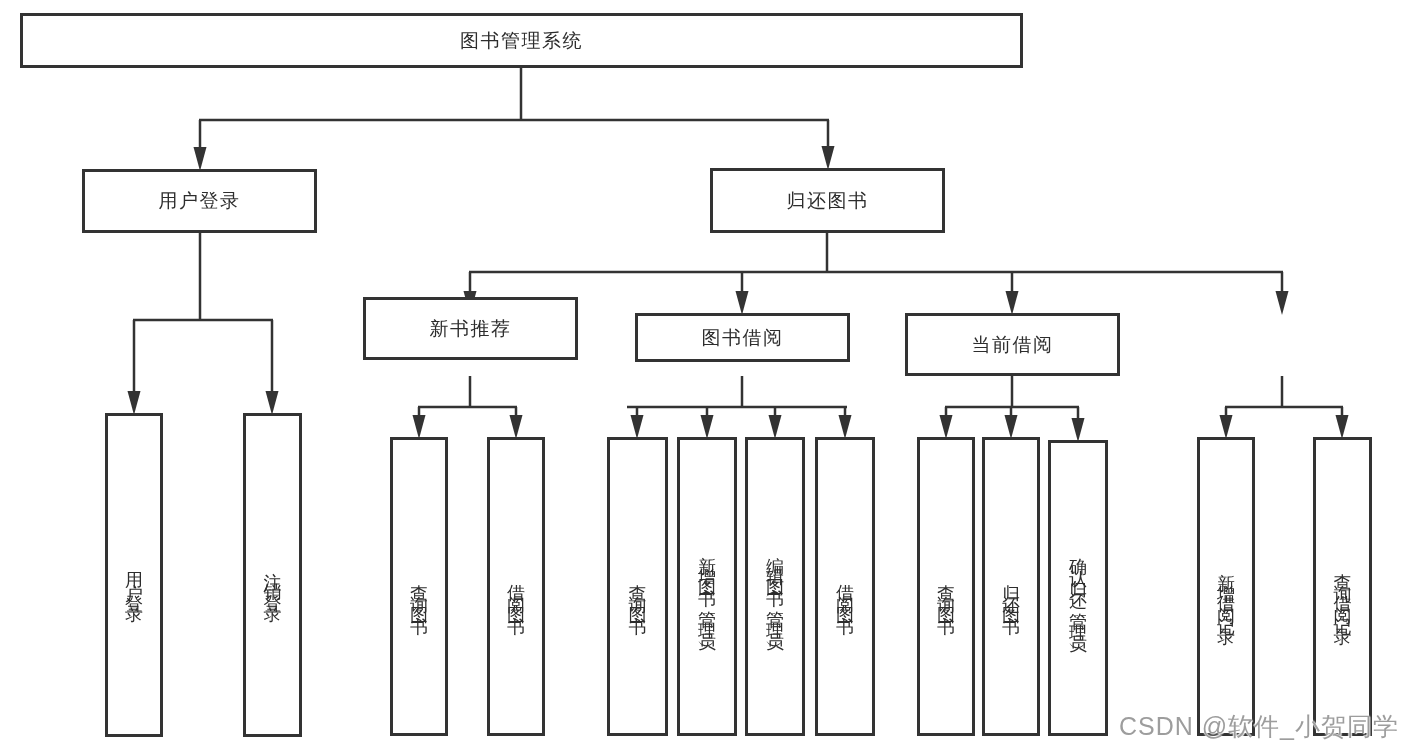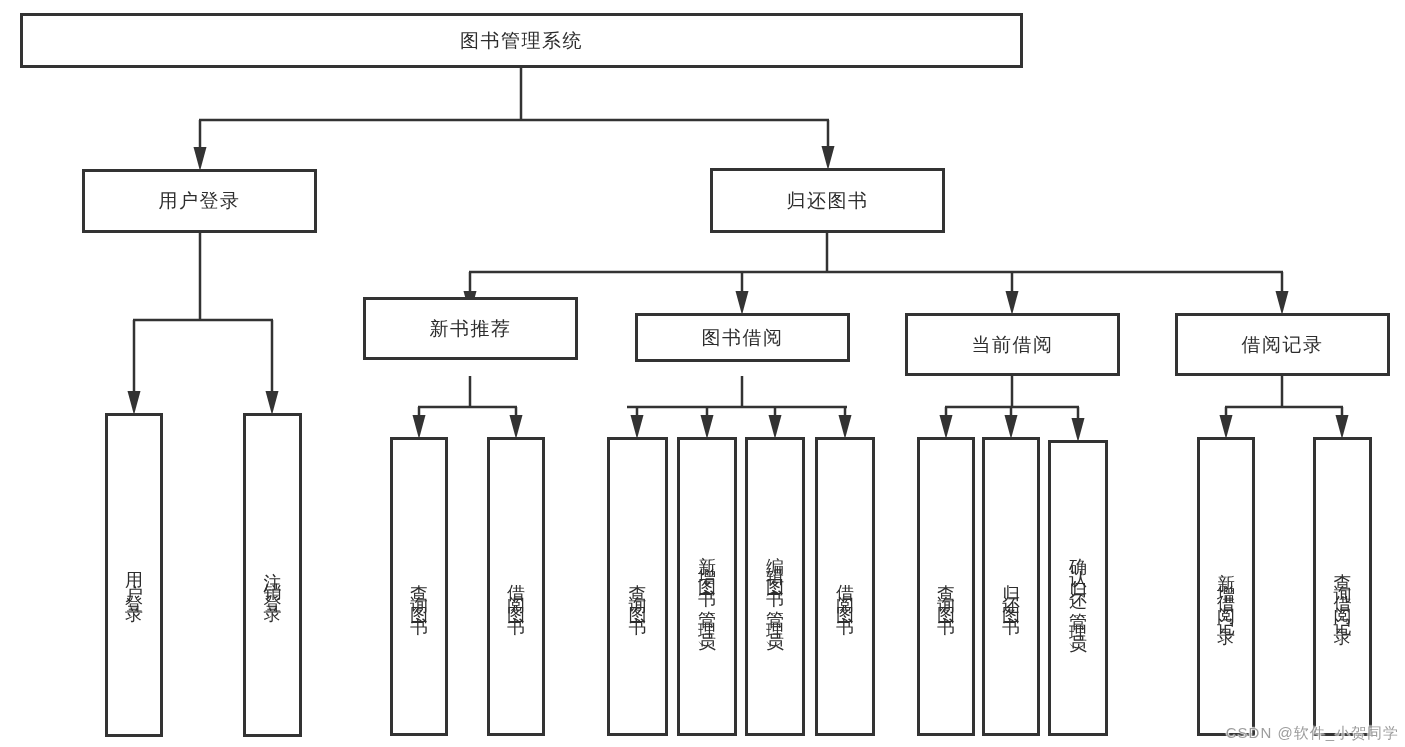--- a/index.html
+++ b/index.html
@@ -19,21 +19,21 @@
   .node .lbl{
     font-size:19px;color:var(--text,#2d2d2d);letter-spacing:1.5px;white-space:nowrap;
   }
   .node.v .vlbl{
     writing-mode:vertical-rl;text-orientation:mixed;
     font-size:18px;letter-spacing:11px;line-height:1;
     color:var(--text,#2d2d2d);padding-top:10px;white-space:nowrap;
   }
   .watermark{
     position:absolute;right:6px;bottom:4px;z-index:3;
-    font-size:15px;letter-spacing:1px;color:var(--watermark,#9d9d9d);
+    font-size:25px;letter-spacing:1px;color:var(--watermark,#9d9d9d);
     text-shadow:0 0 2px #fff,1px 1px 1px rgba(255,255,255,.85),-1px -1px 1px rgba(255,255,255,.85);
     white-space:nowrap;
   }
 </style>
 </head>
 <body>
 
 <div class="stage">
 
   <svg class="connectors" width="1405" height="747" viewBox="0 0 1405 747">
@@ -108,23 +108,20 @@
 
   <div class="node h" style="left:363px;top:297px;width:215px;height:63px">
     <span class="lbl">新书推荐</span>
   </div>
   <div class="node h" style="left:635px;top:313px;width:215px;height:49px">
     <span class="lbl">图书借阅</span>
   </div>
   <div class="node h" style="left:905px;top:313px;width:215px;height:63px">
     <span class="lbl">当前借阅</span>
   </div>
-  <div class="node h" style="left:1175px;top:313px;width:215px;height:63px">
-    <span class="lbl">借阅记录</span>
-  </div>
 
   <div class="node v" style="left:105px;top:413px;width:58px;height:324px">
     <span class="vlbl">用户登录</span>
   </div>
   <div class="node v" style="left:243px;top:413px;width:59px;height:324px">
     <span class="vlbl">注销登录</span>
   </div>
 
   <div class="node v" style="left:390px;top:437px;width:58px;height:299px">
     <span class="vlbl">查询图书</span>

